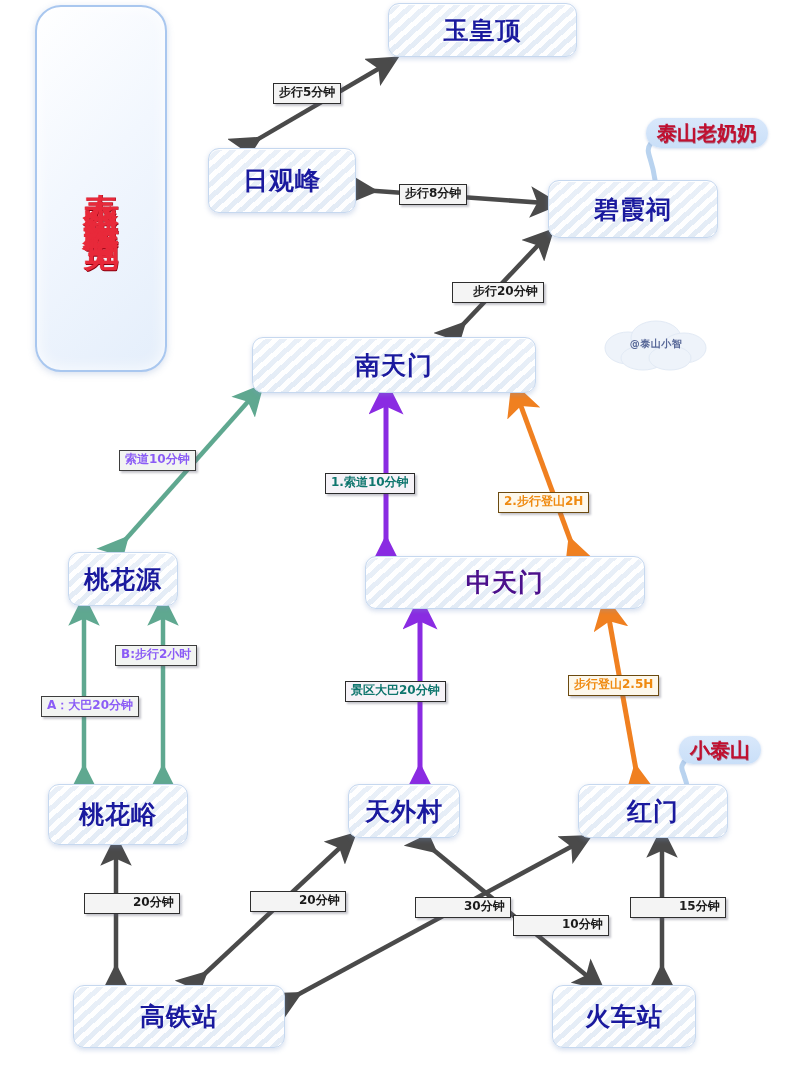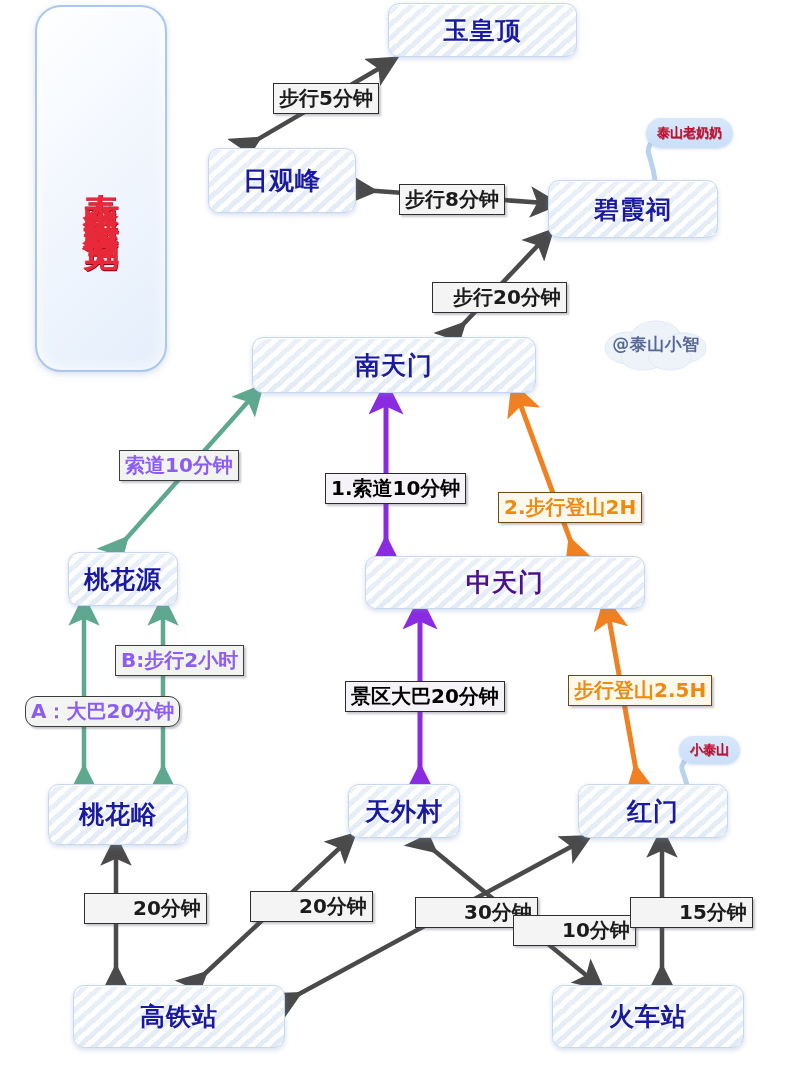--- a/index.html
+++ b/index.html
@@ -44,51 +44,51 @@
     white-space:nowrap;
   }
   .node.purple .lbl{color:#4b108c;}
 
   
   .elabel{
     position:absolute;box-sizing:border-box;
     background:#f4f4f4;
     border:1.4px solid #2b2b2b;
     padding:1px 5px 2px 5px;
-    font-size:20px;font-weight:700;white-space:nowrap;
+    font-size:12px;font-weight:700;white-space:nowrap;
     color:#141414;
     box-shadow:2px 2px 2px rgba(90,90,110,.35);
     line-height:1.30;
   }
   .elabel.gray{color:#1b1b1b;border-color:#2e2e2e;}
   .elabel.green{color:#8b5cf6;border-color:#3d3d3d;background:#f2f4f2;}
-  .elabel.purple{color:#000000;border-color:#2b2b2b;background:#f6f3f8;}
+  .elabel.purple{color:#0f766e;border-color:#2b2b2b;background:#f6f3f8;}
   .elabel.orange{color:#ef8a10;border-color:#6b4a10;background:#fdf8ec;}
   .elabel.thin{border-width:1.2px;padding-left:48px;}
 
   
   .pill{
     position:absolute;box-sizing:border-box;
     border-radius:18px;
     background:linear-gradient(180deg,#d9e8fb 0%,#c9dff8 100%);
     box-shadow:0 1px 3px rgba(120,150,200,.35);
     display:flex;align-items:center;justify-content:center;
     padding:2px 11px;
   }
   .pill .ptxt{
-    font-size:13px;font-weight:700;color:#c01030;white-space:nowrap;
+    font-size:20px;font-weight:700;color:#c01030;white-space:nowrap;
     text-shadow:0.5px 0.5px 0 rgba(140,0,30,.55);
   }
 
   
   .cloud{position:absolute;}
   .cloud .ctxt{
     position:absolute;left:0;top:0;width:100%;height:100%;
     display:flex;align-items:center;justify-content:center;
-    font-size:17px;font-weight:700;color:#3d4f86;opacity:.85;
+    font-size:10px;font-weight:700;color:#3d4f86;opacity:.85;
     letter-spacing:.5px;
   }
 
   svg#edges{position:absolute;left:0;top:0;width:800px;height:1068px;}
 </style>
 </head>
 <body>
 
 <div id="stage">
 
@@ -193,45 +193,45 @@
   </div>
 
   <div class="node" style="left:48px;top:784px;width:140px;height:61px;">
     <span class="lbl">桃花峪</span>
   </div>
 
   <div class="node" style="left:73px;top:985px;width:212px;height:63px;">
     <span class="lbl">高铁站</span>
   </div>
 
-  <div class="node" style="left:552px;top:985px;width:192px;height:63px;">
+  <div class="node" style="left:552px;top:985px;width:144px;height:63px;">
     <span class="lbl">火车站</span>
   </div>
 
   <div class="pill" style="left:646px;top:118px;height:30px;">
     <span class="ptxt">泰山老奶奶</span>
   </div>
 
   <div class="pill" style="left:679px;top:736px;height:28px;">
     <span class="ptxt">小泰山</span>
   </div>
 
   <div class="elabel gray" style="left:273px;top:83px;">步行5分钟</div>
 
   <div class="elabel gray" style="left:399px;top:184px;">步行8分钟</div>
 
-  <div class="elabel gray" style="left:432px;top:282px;padding-left:20px;">步行20分钟</div>
+  <div class="elabel gray" style="left:452px;top:282px;padding-left:20px;">步行20分钟</div>
 
   <div class="elabel green" style="left:119px;top:450px;">索道10分钟</div>
 
   <div class="elabel purple" style="left:325px;top:473px;">1.索道10分钟</div>
 
   <div class="elabel orange" style="left:498px;top:492px;">2.步行登山2H</div>
 
-  <div class="elabel green" style="left:25px;top:696px;border-radius:11px;">A：大巴20分钟</div>
+  <div class="elabel green" style="left:41px;top:696px;">A：大巴20分钟</div>
 
   <div class="elabel green" style="left:115px;top:645px;">B:步行2小时</div>
 
   <div class="elabel purple" style="left:345px;top:681px;">景区大巴20分钟</div>
 
   <div class="elabel orange" style="left:568px;top:675px;">步行登山2.5H</div>
 
   <div class="elabel gray thin" style="left:84px;top:893px;">20分钟</div>
 
   <div class="elabel gray thin" style="left:250px;top:891px;">20分钟</div>

